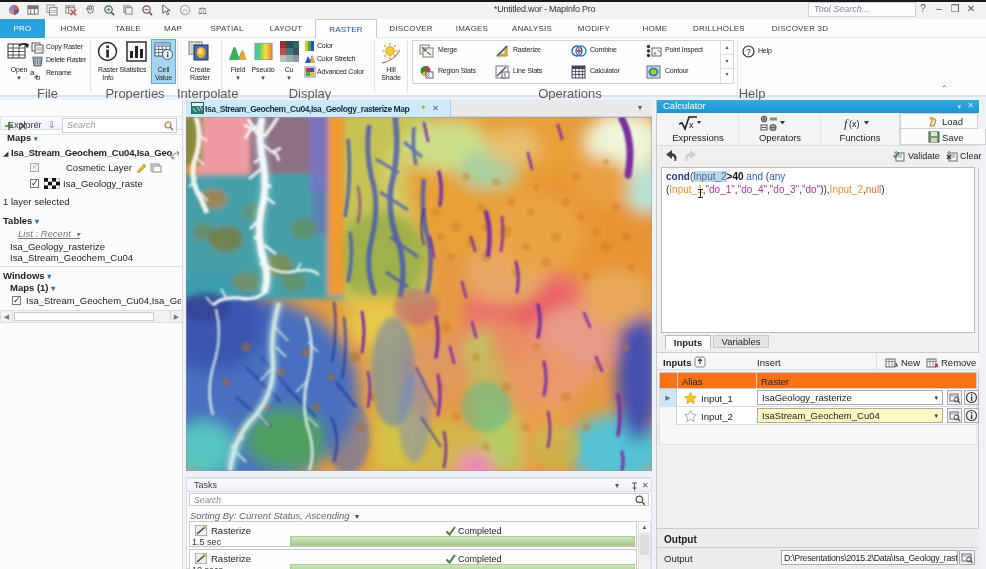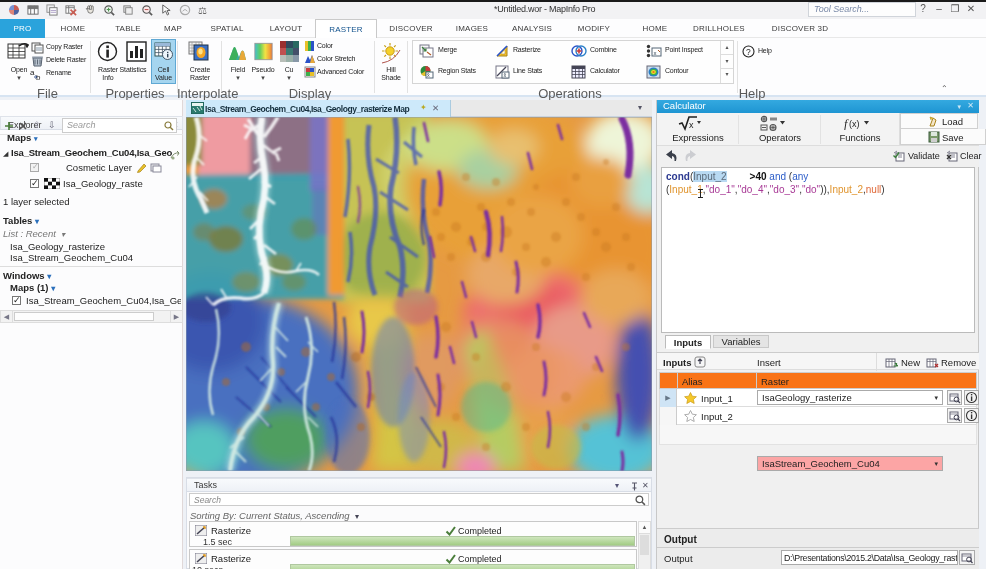--- a/index.html
+++ b/index.html
@@ -356,21 +356,21 @@
           <rect x="0" y="0" width="4" height="3.7" fill="#111"></rect>
           <rect x="8" y="0" width="4" height="3.7" fill="#111"></rect>
           <rect x="4" y="3.7" width="4" height="3.7" fill="#111"></rect>
           <rect x="12" y="3.7" width="4" height="3.7" fill="#111"></rect>
           <rect x="0" y="7.4" width="4" height="3.6" fill="#111"></rect>
           <rect x="8" y="7.4" width="4" height="3.6" fill="#111"></rect>
         </svg>
 <div style="position:absolute;left:63px;top:78px;">Isa_Geology_raste</div>
 <div style="position:absolute;left:3px;top:96px;">1 layer selected</div>
 <div style="position:absolute;left:3px;top:115px;font-weight:bold;">Tables <span style="color:#2a6fbb;font-size:8px;">▾</span></div>
-<div style="position:absolute;left:3px;top:128px;font-style:italic;color:#777;font-size:9.5px;">List : Recent &nbsp;<span style="font-size:8px;">▾</span></div>
+<div style="position:absolute;left:18px;top:128px;font-style:italic;color:#777;font-size:9.5px;text-decoration:underline;">List : Recent &nbsp;<span style="font-size:8px;">▾</span></div>
 <div style="position:absolute;left:10px;top:141px;">Isa_Geology_rasterize</div>
 <div style="position:absolute;left:10px;top:152px;">Isa_Stream_Geochem_Cu04</div>
 <div style="position:absolute;left:0px;top:166px;width:183px;border-top:1px solid #ddd;"></div>
 <div style="position:absolute;left:3px;top:170px;font-weight:bold;">Windows <span style="color:#2a6fbb;font-size:8px;">▾</span></div>
 <div style="position:absolute;left:10px;top:182px;font-weight:bold;">Maps (1) <span style="color:#2a6fbb;font-size:8px;">▾</span></div>
 <div style="position:absolute;left:12px;top:196px;width:9px;height:9px;border:1px solid #777;background:#fff;">
           <span style="position:absolute;left:0px;top:-2px;font-size:9px;color:#222;">✓</span>
         </div>
 <div style="position:absolute;left:26px;top:195px;white-space:nowrap;overflow:hidden;width:155px;">Isa_Stream_Geochem_Cu04,Isa_Geology_ra</div>
 <div style="position:absolute;left:0px;top:210px;width:183px;height:13px;background:#f2f2f2;border:1px solid #ddd;">
@@ -603,21 +603,21 @@
             <rect width="12" height="11" fill="#eee" stroke="#778"></rect>
             <path d="M2 9 L10 2" stroke="#445" stroke-width="1.6"></path>
             <path d="M8 2 L10 2 L10 4" fill="none" stroke="#e8a020" stroke-width="1.4"></path>
           </svg>
 <div style="position:absolute;left:21px;top:3px;font-size:9.5px;">Rasterize</div>
 <svg style="position:absolute;left:255px;top:4px;" width="11" height="10" viewBox="0 0 11 10">
             <path d="M1.5 5.5 L4.5 8.5 L10 1" stroke="#4a7d3a" stroke-width="2" fill="none"></path>
           </svg>
 <div style="position:absolute;left:268px;top:4px;font-size:9px;">Completed</div>
 <div style="position:absolute;left:100px;top:14px;width:345px;height:10px;background:linear-gradient(#cfe6bd,#a3cc85);border:1px solid #b0c8a0;"></div>
-<div style="position:absolute;left:13px;top:15px;font-size:9px;color:#333;">1.5 sec</div>
+<div style="position:absolute;left:2px;top:15px;font-size:9px;color:#333;">1.5 sec</div>
 </div>
 <div style="position:absolute;left:2px;top:71px;width:448px;height:26px;background:#fdfdfd;border:1px solid #c8c8c8;">
 <svg style="position:absolute;left:5px;top:3px;" width="12" height="11" viewBox="0 0 12 11">
             <rect width="12" height="11" fill="#eee" stroke="#778"></rect>
             <path d="M2 9 L10 2" stroke="#445" stroke-width="1.6"></path>
             <path d="M8 2 L10 2 L10 4" fill="none" stroke="#e8a020" stroke-width="1.4"></path>
           </svg>
 <div style="position:absolute;left:21px;top:3px;font-size:9.5px;">Rasterize</div>
 <svg style="position:absolute;left:255px;top:4px;" width="11" height="10" viewBox="0 0 11 10">
             <path d="M1.5 5.5 L4.5 8.5 L10 1" stroke="#4a7d3a" stroke-width="2" fill="none"></path>
@@ -694,21 +694,21 @@
           </svg>
 <div style="position:absolute;left:251px;top:5px;font-size:9px;">Validate</div>
 <svg style="position:absolute;left:289px;top:4px;" width="13" height="12" viewBox="0 0 13 12">
             <rect x="3" y="3" width="8" height="8" fill="#fff" stroke="#667"></rect>
             <path d="M1 3 L4 1 M5 5 H9 M5 7 H9" stroke="#667" stroke-width=".8"></path>
             <path d="M1 5 L5 9 M5 5 L1 9" stroke="#333" stroke-width="1.3"></path>
           </svg>
 <div style="position:absolute;left:303px;top:5px;font-size:9px;">Clear</div>
 </div>
 <div style="position:absolute;left:4px;top:67px;width:314px;height:166px;background:#fff;border:1px solid #bbb;font-size:10px;">
-<div style="position:absolute;left:4px;top:3px;"><span style="color:#2b3990;font-weight:bold;">cond</span><span style="color:#333;">(</span><span style="background:#b8d9f2;color:#5a6a7a;">Input_2</span><span style="color:#111;font-weight:bold;padding-left:23px;">&gt;40</span> <span style="color:#2b5cc8;">and</span> <span style="color:#333;">(</span><span style="color:#2b5cc8;">any</span></div>
+<div style="position:absolute;left:4px;top:3px;"><span style="color:#2b3990;font-weight:bold;">cond</span><span style="color:#333;">(</span><span style="background:#b8d9f2;color:#5a6a7a;">Input_2</span><span style="color:#111;font-weight:bold;">&gt;40</span> <span style="color:#2b5cc8;">and</span> <span style="color:#333;">(</span><span style="color:#2b5cc8;">any</span></div>
 <div style="position:absolute;left:4px;top:16px;"><span style="color:#333;">(</span><span style="color:#e0952f;">Input_1</span><span style="color:#333;">,</span><span style="color:#a83a96;">"do_1"</span><span style="color:#333;">,</span><span style="color:#a83a96;">"do_4"</span><span style="color:#333;">,</span><span style="color:#a83a96;">"do_3"</span><span style="color:#333;">,</span><span style="color:#a83a96;">"do"</span><span style="color:#333;">)),</span><span style="color:#e0952f;">Input_2</span><span style="color:#333;">,</span><span style="color:#e06a3a;">null</span><span style="color:#333;">)</span></div>
 <div style="position:absolute;left:36px;top:21px;width:5px;height:9px;">
             <div style="position:absolute;left:2px;top:0;width:1px;height:9px;background:#222;"></div>
             <div style="position:absolute;left:0;top:0;width:5px;height:1px;background:#222;"></div>
             <div style="position:absolute;left:0;top:8px;width:5px;height:1px;background:#222;"></div>
           </div>
 </div>
 <div style="position:absolute;left:0;top:235px;width:322px;height:14px;">
 <div style="position:absolute;left:8px;top:0;width:46px;height:14px;background:#fff;border:1px solid #bbb;border-bottom:1px solid #fff;text-align:center;font-weight:bold;font-size:9.5px;line-height:13px;">Inputs</div>
 <div style="position:absolute;left:56px;top:0;width:56px;height:13px;background:#e4e4e4;border:1px solid #c8c8c8;text-align:center;font-size:9.5px;line-height:12px;">Variables</div>
@@ -758,21 +758,21 @@
               <rect x="5.9" y="3" width="1.4" height="1.4" fill="#333"></rect>
               <rect x="5.9" y="5.4" width="1.4" height="4.6" fill="#333"></rect>
             </svg></div>
 </div>
 <div style="position:absolute;left:2px;top:307px;width:318px;height:18px;background:#fff;border:1px solid #ddd;border-top:none;">
 <div style="position:absolute;left:0;top:0;width:17px;height:18px;background:#f6f6f6;border-right:1px solid #ccc;"></div>
 <svg style="position:absolute;left:24px;top:3px;" width="13" height="12" viewBox="0 0 13 12">
             <path d="M6.5 0.5 L8.3 4.2 L12.4 4.7 L9.4 7.5 L10.2 11.5 L6.5 9.5 L2.8 11.5 L3.6 7.5 L0.6 4.7 L4.7 4.2 Z" fill="#fdfdfd" stroke="#999" stroke-width=".8"></path>
           </svg>
 <div style="position:absolute;left:41px;top:4px;font-size:9.5px;">Input_2</div>
-<div style="position:absolute;left:97px;top:1px;width:186px;height:15px;background:#fca5a5;border:1px solid #aaa;font-size:9.5px;padding:1px 4px;margin-top:48px;">IsaStream_Geochem_Cu04<span style="position:absolute;right:4px;top:3px;font-size:7px;color:#333;">▾</span></div>
+<div style="position:absolute;left:97px;top:1px;width:186px;height:15px;background:#fef9c3;border:1px solid #aaa;font-size:9.5px;padding:1px 4px;">IsaStream_Geochem_Cu04<span style="position:absolute;right:4px;top:3px;font-size:7px;color:#333;">▾</span></div>
 <div style="position:absolute;left:287px;top:1px;width:15px;height:15px;border:1px solid #aaa;background:#f4f4f4;"><svg width="13" height="13" viewBox="0 0 13 13">
               <rect x="2" y="3" width="8" height="7" fill="#fff" stroke="#667"></rect>
               <path d="M2 5 H10" stroke="#667" stroke-width=".7"></path>
               <circle cx="8.5" cy="8.5" r="2.4" fill="none" stroke="#445" stroke-width="1"></circle>
               <path d="M10 10 L12 12" stroke="#445" stroke-width="1.2"></path>
             </svg></div>
 <div style="position:absolute;left:304px;top:1px;width:15px;height:15px;border:1px solid #aaa;background:#f4f4f4;"><svg width="13" height="13" viewBox="0 0 13 13">
               <circle cx="6.5" cy="6.5" r="5" fill="none" stroke="#333" stroke-width="1.1"></circle>
               <rect x="5.9" y="3" width="1.4" height="1.4" fill="#333"></rect>
               <rect x="5.9" y="5.4" width="1.4" height="4.6" fill="#333"></rect>

